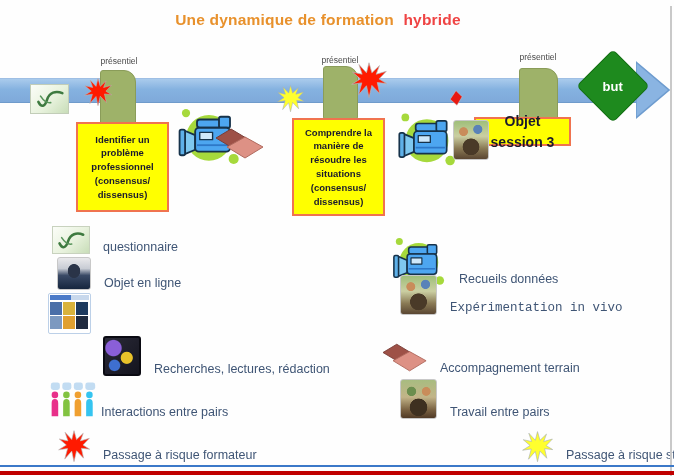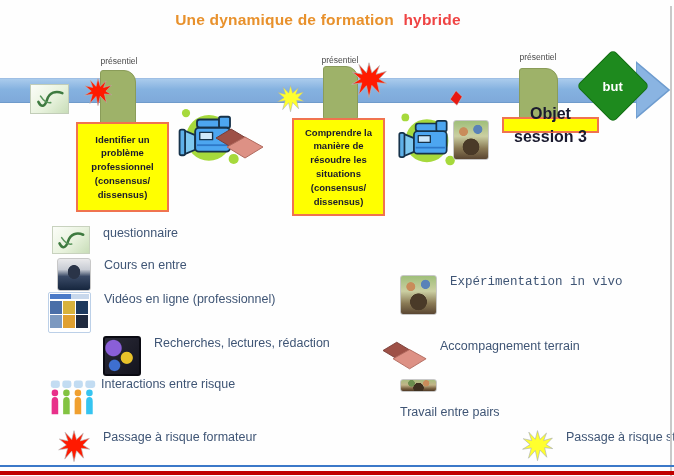--- a/index.html
+++ b/index.html
@@ -25,21 +25,21 @@
   
   .startchip{position:absolute;left:30px;top:84px;width:37px;height:28px;
     background:linear-gradient(135deg,#FBFDF8 0%,#E8F2DD 55%,#C8DDB8 100%);
     border:1px solid #C2CDB8;display:flex;align-items:center;justify-content:center;}
   
   .ybox{position:absolute;background:#FFFF00;border:2px solid #F0734F;
     color:#1A1A2E;font-weight:bold;text-align:center;font-size:9.5px;line-height:1.45;
     display:flex;align-items:center;justify-content:center;padding:3px 4px;box-sizing:border-box;}
   .ybox1{left:76px;top:122px;width:93px;height:90px;}
   .ybox2{left:292px;top:118px;width:93px;height:98px;}
-  .ybox3{left:502px;top:117px;width:97px;height:16px;font-size:16px;}
+  .ybox3{left:474px;top:117px;width:97px;height:29px;font-size:14px;}
   
   .goal{position:absolute;left:588px;top:61px;width:50px;height:50px;background:#1E8A1E;
     transform:rotate(45deg);border-radius:4px;box-shadow:0 0 0 1px #157015;
     display:flex;align-items:center;justify-content:center;}
   .goal span{transform:rotate(-45deg);color:#fff;font-weight:bold;font-size:13px;}
   
   .burst{position:absolute;}
   
   .photo{border-radius:3px;border:1px solid #C8C8C8;}
   .ph-invivo{background:
@@ -65,21 +65,21 @@
     border-radius:2px;padding:1px;box-sizing:border-box;align-content:flex-start;position:relative;}
   .vidgrid::before{content:"";display:block;width:100%;height:5px;background:linear-gradient(90deg,#4A7AC8 0 55%,#C8D8EC 55% 100%);margin-bottom:1px;}
   .vidgrid i{flex:0 0 31%;height:13px;display:block;}
   .vidgrid i:nth-child(1){background:#4A6FA8;}
   .vidgrid i:nth-child(2){background:#D8B23C;}
   .vidgrid i:nth-child(3){background:#1E3A5E;}
   .vidgrid i:nth-child(4){background:#7C99C0;}
   .vidgrid i:nth-child(5){background:#E0A030;}
   .vidgrid i:nth-child(6){background:#202A3E;}
   
-  .lrow{position:absolute;display:flex;align-items:flex-start;gap:13px;}
+  .lrow{position:absolute;display:flex;align-items:flex-end;gap:13px;}
   .ltext{color:#3F5575;font-size:12.5px;white-space:nowrap;}
   
   .right-border{position:absolute;left:670px;top:6px;width:2px;height:470px;background:#C9C9C9;}
   .blue-line{position:absolute;left:0;top:465px;width:674px;height:2px;background:#3B78C8;}
   .red-line{position:absolute;left:0;top:471px;width:674px;height:4px;background:#C00000;}
 </style>
 </head>
 <body>
 
 <div class="canvas">
@@ -170,33 +170,32 @@
       <svg viewBox="0 0 44 32" width="32" height="23">
         <path d="M6,20 C10,28 15,27 18,17 C21,7 30,4 39,8" stroke="#3E7A40" stroke-width="3.5" fill="none" stroke-linecap="round"></path>
         <path d="M9,12 C13,18 18,22 23,21" stroke="#57945A" stroke-width="2.2" fill="none" stroke-linecap="round"></path>
       </svg>
     </div>
     <span class="ltext">questionnaire</span>
   </div>
 
   <div class="lrow" style="left:57px;top:258px;height:32px;">
     <div class="photo ph-cours" style="width:32px;height:31px;"></div>
-    <span class="ltext">Cours en entre</span>
+    <span class="ltext">Objet en ligne</span>
   </div>
 
   <div class="lrow" style="left:48px;top:292px;height:42px;">
     <div class="vidgrid" style="width:43px;height:41px;">
       <i></i>
         <i></i>
         <i></i>
         <i></i>
         <i></i>
         <i></i>
     </div>
-    <span class="ltext">Vidéos en ligne (professionnel)</span>
   </div>
 
   <div class="lrow" style="left:55px;top:336px;height:40px;margin-left:48px;">
     <div class="photo ph-rech" style="width:34px;height:36px;"></div>
     <span class="ltext">Recherches, lectures, rédaction</span>
   </div>
 
   <div class="lrow" style="left:50px;top:377px;height:42px;gap:5px;">
     <svg viewBox="0 0 56 42" width="46" height="40">
       <g fill="#C2DCF2">
@@ -215,45 +214,62 @@
         </g>
       <g fill="#F0A030">
           <circle cx="34" cy="16" r="4"></circle>
           <path d="M30,42 V26 Q30,21 34,21 Q38,21 38,26 V42 Z"></path>
         </g>
       <g fill="#35C4F0">
           <circle cx="48" cy="16" r="4"></circle>
           <path d="M44,42 V26 Q44,21 48,21 Q52,21 52,26 V42 Z"></path>
         </g>
     </svg>
-    <span class="ltext">Interactions entre risque</span>
+    <span class="ltext">Interactions entre pairs</span>
   </div>
 
   <div class="lrow" style="left:58px;top:430px;height:32px;">
     <svg width="32" height="32" viewBox="0 0 100 100">
       <polygon points="50,2 58,30 79,10 70,34 98,26 78,47 99,60 73,57 80,88 58,65 50,99 43,66 21,91 30,58 2,62 26,47 4,28 31,34 22,7 43,30" fill="#FF1A00" stroke="#B8B8B8" stroke-width="2"></polygon>
     </svg>
     <span class="ltext">Passage à risque formateur</span>
   </div>
 
+  <div class="lrow" style="left:390px;top:234px;height:52px;">
+    <svg width="56" height="50" viewBox="0 0 72 64">
+      <circle cx="12" cy="7" r="4.5" fill="#A6D93C"></circle>
+      <circle cx="37" cy="34" r="25" fill="#A6D93C"></circle>
+      <circle cx="64" cy="57" r="5.5" fill="#A6D93C"></circle>
+      <g stroke="#16324A" stroke-width="2" stroke-linejoin="round">
+        <rect x="24" y="14" width="26" height="9" rx="3" fill="#4DA6F0"></rect>
+        <rect x="48" y="11" width="12" height="12" rx="2" fill="#4DA6F0"></rect>
+        <polygon points="10,26 22,31 22,47 10,52" fill="#7EC8F0"></polygon>
+        <rect x="5" y="25" width="6" height="28" rx="2" fill="#5EB0E8"></rect>
+        <rect x="22" y="23" width="38" height="26" rx="4" fill="#4DA6F0"></rect>
+        <rect x="27" y="28" width="14" height="8" fill="#CFE8FA" stroke-width="1.5"></rect>
+        <line x1="24" y1="42" x2="58" y2="42" stroke="#2E78C8"></line>
+      </g>
+    </svg>
+    <span class="ltext">Recueils données</span>
+  </div>
 
   <div class="lrow" style="left:400px;top:275px;height:40px;font-family:Liberation Mono, monospace;">
     <div class="photo ph-invivo" style="width:35px;height:38px;"></div>
     <span class="ltext">Expérimentation in vivo</span>
   </div>
 
   <div class="lrow" style="left:383px;top:339px;height:36px;">
     <svg width="44" height="34" viewBox="0 0 48 36">
       <polygon points="15,3 30,12 15,21 0,12" fill="#9E5147" stroke="#7A3E38"></polygon>
       <polygon points="29,11 47,21 29,32 11,21" fill="#DD9185" stroke="#B06A5E"></polygon>
     </svg>
     <span class="ltext">Accompagnement terrain</span>
   </div>
 
-  <div class="lrow" style="left:400px;top:379px;height:40px;flex-direction:column;">
+  <div class="lrow" style="left:400px;top:379px;height:40px;">
     <div class="photo ph-travail" style="width:35px;height:38px;"></div>
     <span class="ltext">Travail entre pairs</span>
   </div>
 
   <div class="lrow" style="left:522px;top:430px;height:32px;">
     <svg width="31" height="31" viewBox="0 0 100 100">
       <polygon points="50,2 58,30 79,10 70,34 98,26 78,47 99,60 73,57 80,88 58,65 50,99 43,66 21,91 30,58 2,62 26,47 4,28 31,34 22,7 43,30" fill="#FFFF2E" stroke="#A8ADB5" stroke-width="2"></polygon>
     </svg>
     <span class="ltext">Passage à risque stagiaires</span>
   </div>

